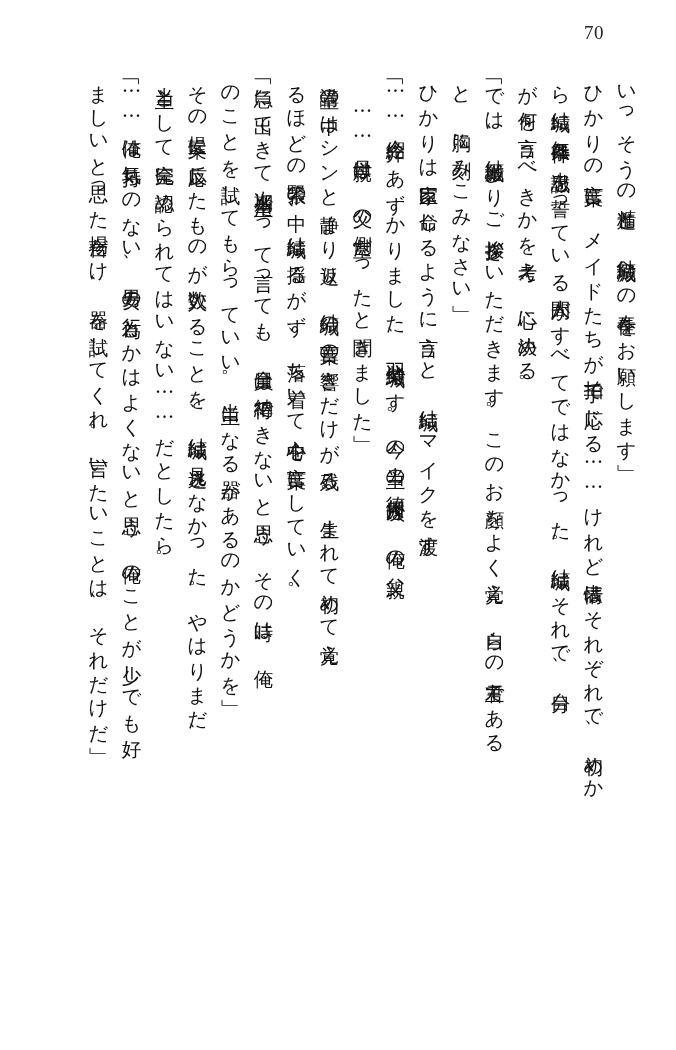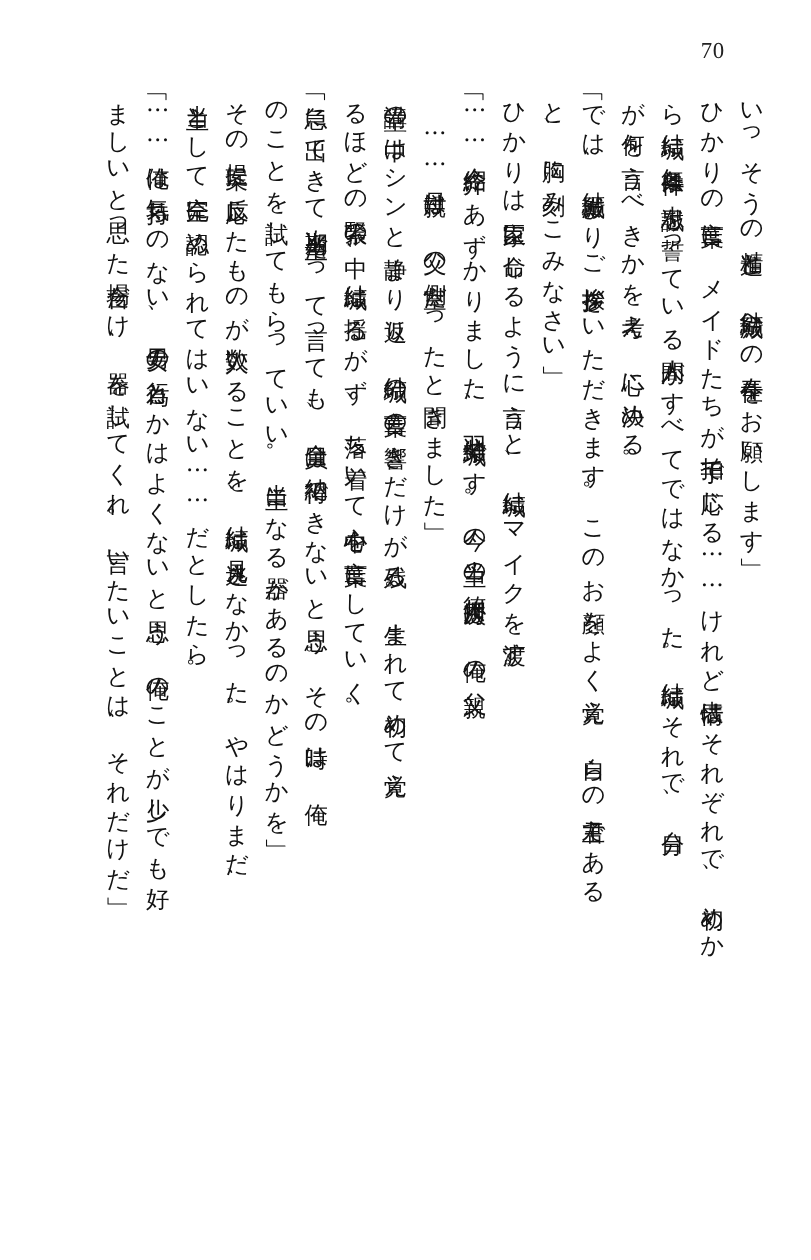--- a/index.html
+++ b/index.html
@@ -20,21 +20,20 @@
     box-sizing: border-box;
   }
   .page-number {
     position: absolute;
     top: 22px;
     right: 72px;
     font-size: 19px;
     letter-spacing: 0.5px;
     color: #222;
     font-family: "Liberation Serif", "DejaVu Serif", serif;
-    margin-top: 10px;
   }
   .text-block {
     position: absolute;
     top: 72px;
     left: 40px;
     right: 40px;
     height: 900px;
     display: flex;
     flex-direction: row-reverse;
     justify-content: flex-start;

